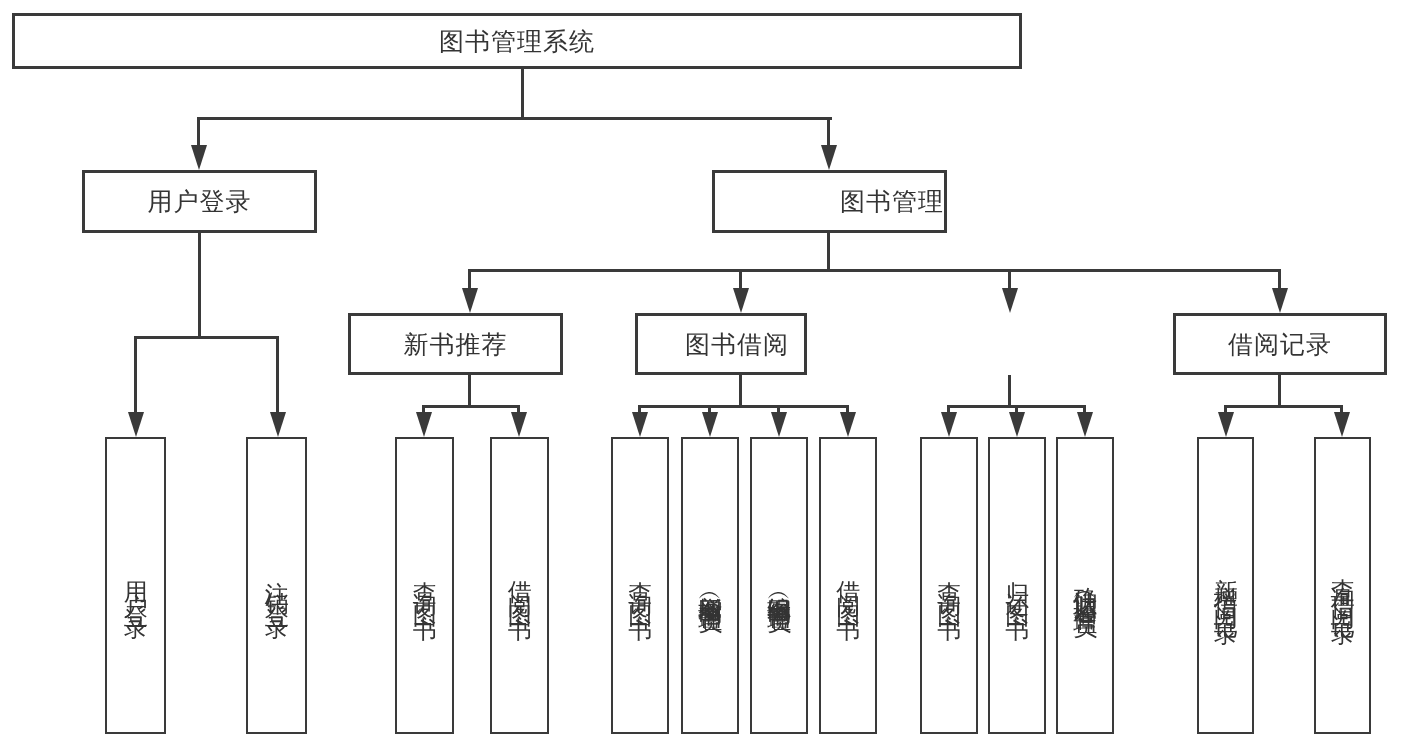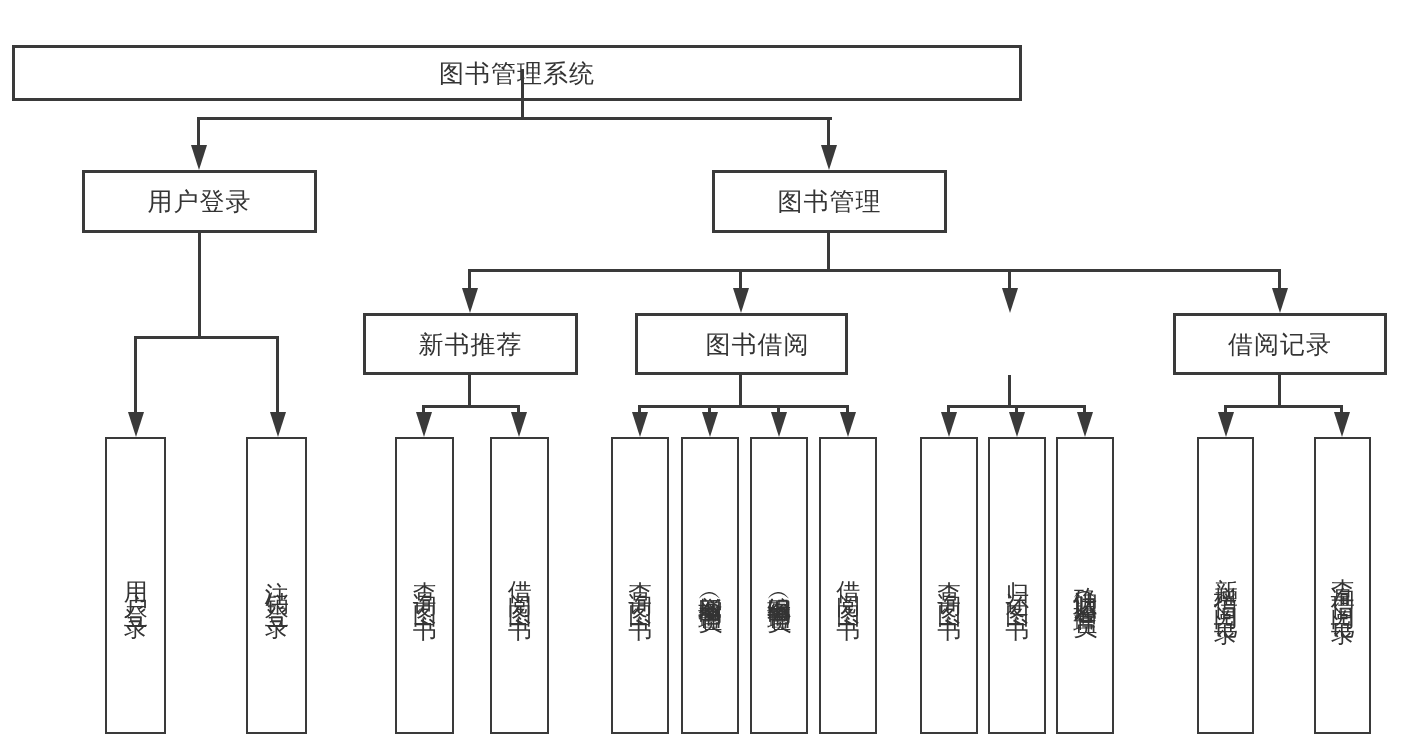--- a/index.html
+++ b/index.html
@@ -26,35 +26,35 @@
        border-right:8px solid transparent;border-top:25px solid #3a3a3a;}
   
   .watermark{position:absolute;right:12px;bottom:8px;font-size:17px;letter-spacing:.5px;
        color:#9d9d9d;z-index:10;text-shadow:1px 1px 1px rgba(255,255,255,.85);white-space:nowrap;}
 </style>
 </head>
 <body>
 
 <div class="stage">
 
-  <div class="box hbox root" style="left:12px;top:13px;width:1010px;height:56px;margin-top:32px;">
+  <div class="box hbox root" style="left:12px;top:13px;width:1010px;height:56px;">
     <span>图书管理系统</span>
   </div>
 
   <div class="vline" style="left:521px;top:69px;height:50px;"></div>
   <div class="hline" style="left:197px;top:117px;width:635px;"></div>
   <div class="vline" style="left:197px;top:117px;height:30px;"></div>
   <div class="arr" style="left:191px;top:145px;"></div>
   <div class="vline" style="left:827px;top:117px;height:30px;"></div>
   <div class="arr" style="left:821px;top:145px;"></div>
 
   <div class="box hbox" style="left:82px;top:170px;width:235px;height:63px;">
     <span>用户登录</span>
   </div>
-  <div class="box hbox" style="left:712px;top:170px;width:235px;height:63px;">
+  <div class="box hbox" style="left:712px;top:170px;width:235px;height:63px;justify-content:flex-end;">
     <span>图书管理</span>
   </div>
 
   <div class="vline" style="left:198px;top:233px;height:105px;"></div>
   <div class="hline" style="left:134px;top:336px;width:145px;"></div>
   <div class="vline" style="left:134px;top:336px;height:78px;"></div>
   <div class="arr" style="left:128px;top:412px;"></div>
   <div class="vline" style="left:276px;top:336px;height:78px;"></div>
   <div class="arr" style="left:270px;top:412px;"></div>
 
@@ -62,24 +62,24 @@
   <div class="hline" style="left:468px;top:269px;width:813px;"></div>
   <div class="vline" style="left:468px;top:269px;height:21px;"></div>
   <div class="arr" style="left:462px;top:288px;"></div>
   <div class="vline" style="left:739px;top:269px;height:21px;"></div>
   <div class="arr" style="left:733px;top:288px;"></div>
   <div class="vline" style="left:1008px;top:269px;height:21px;"></div>
   <div class="arr" style="left:1002px;top:288px;"></div>
   <div class="vline" style="left:1278px;top:269px;height:21px;"></div>
   <div class="arr" style="left:1272px;top:288px;"></div>
 
-  <div class="box hbox" style="left:363px;top:313px;width:215px;height:62px;">
+  <div class="box hbox" style="left:348px;top:313px;width:215px;height:62px;">
     <span>新书推荐</span>
   </div>
-  <div class="box hbox" style="left:635px;top:313px;width:213px;height:62px;padding-left:32px;">
+  <div class="box hbox" style="left:635px;top:313px;width:172px;height:62px;padding-left:32px;">
     <span>图书借阅</span>
   </div>
   <div class="box hbox" style="left:1173px;top:313px;width:214px;height:62px;">
     <span>借阅记录</span>
   </div>
 
   <div class="vline" style="left:468px;top:375px;height:32px;"></div>
   <div class="hline" style="left:422px;top:405px;width:98px;"></div>
   <div class="vline" style="left:422px;top:405px;height:9px;"></div>
   <div class="arr" style="left:416px;top:412px;"></div>

